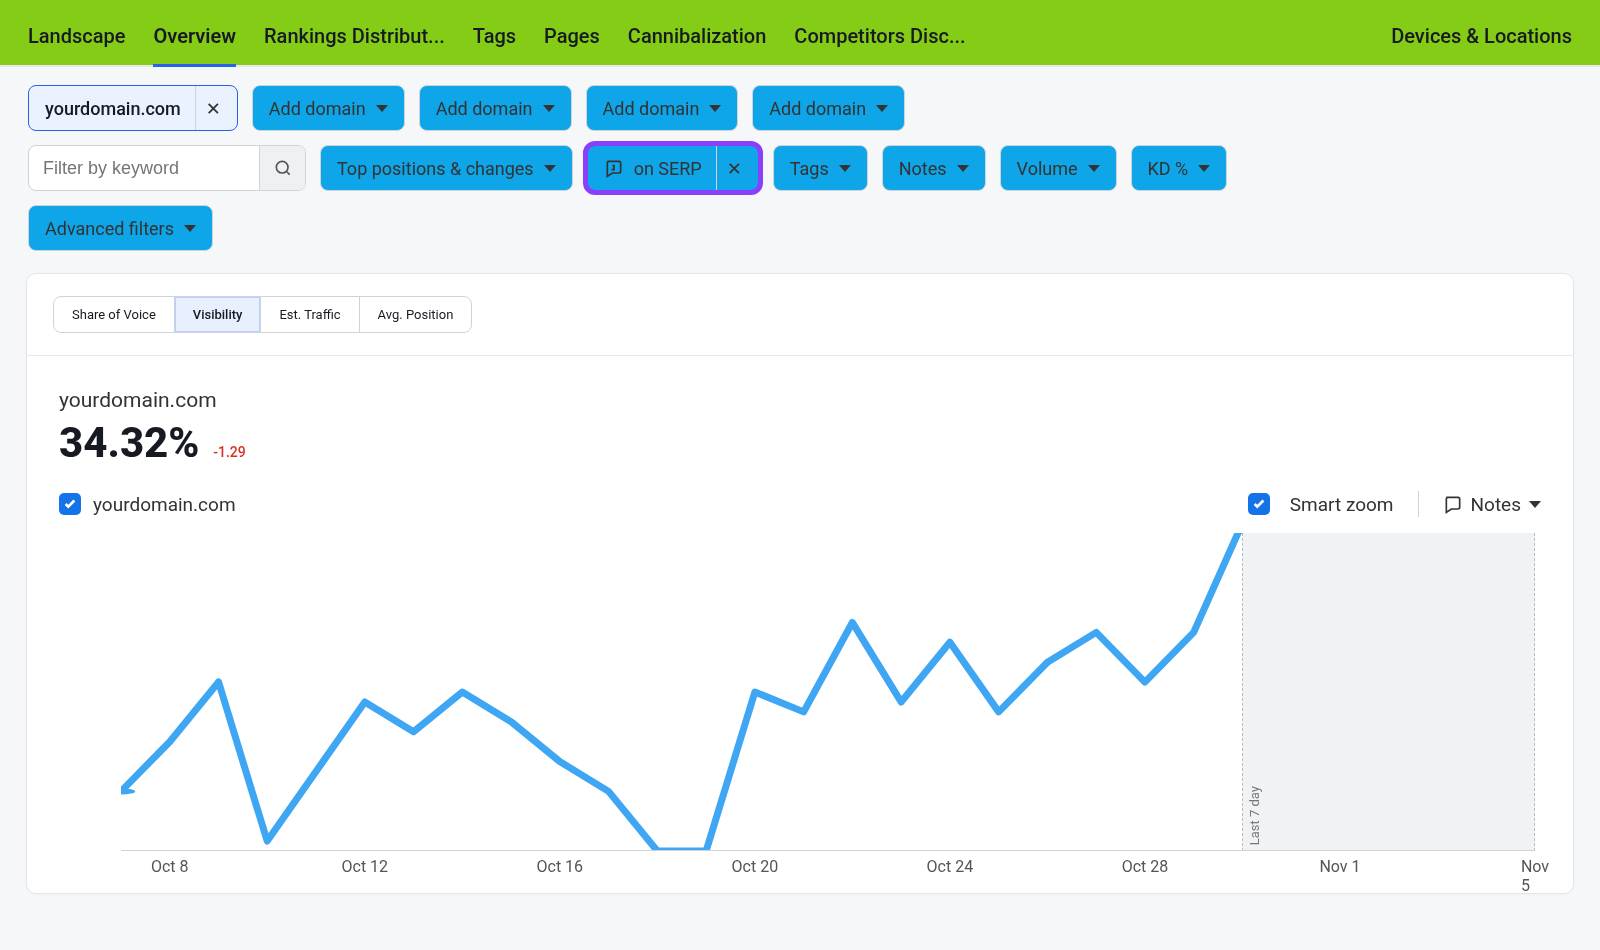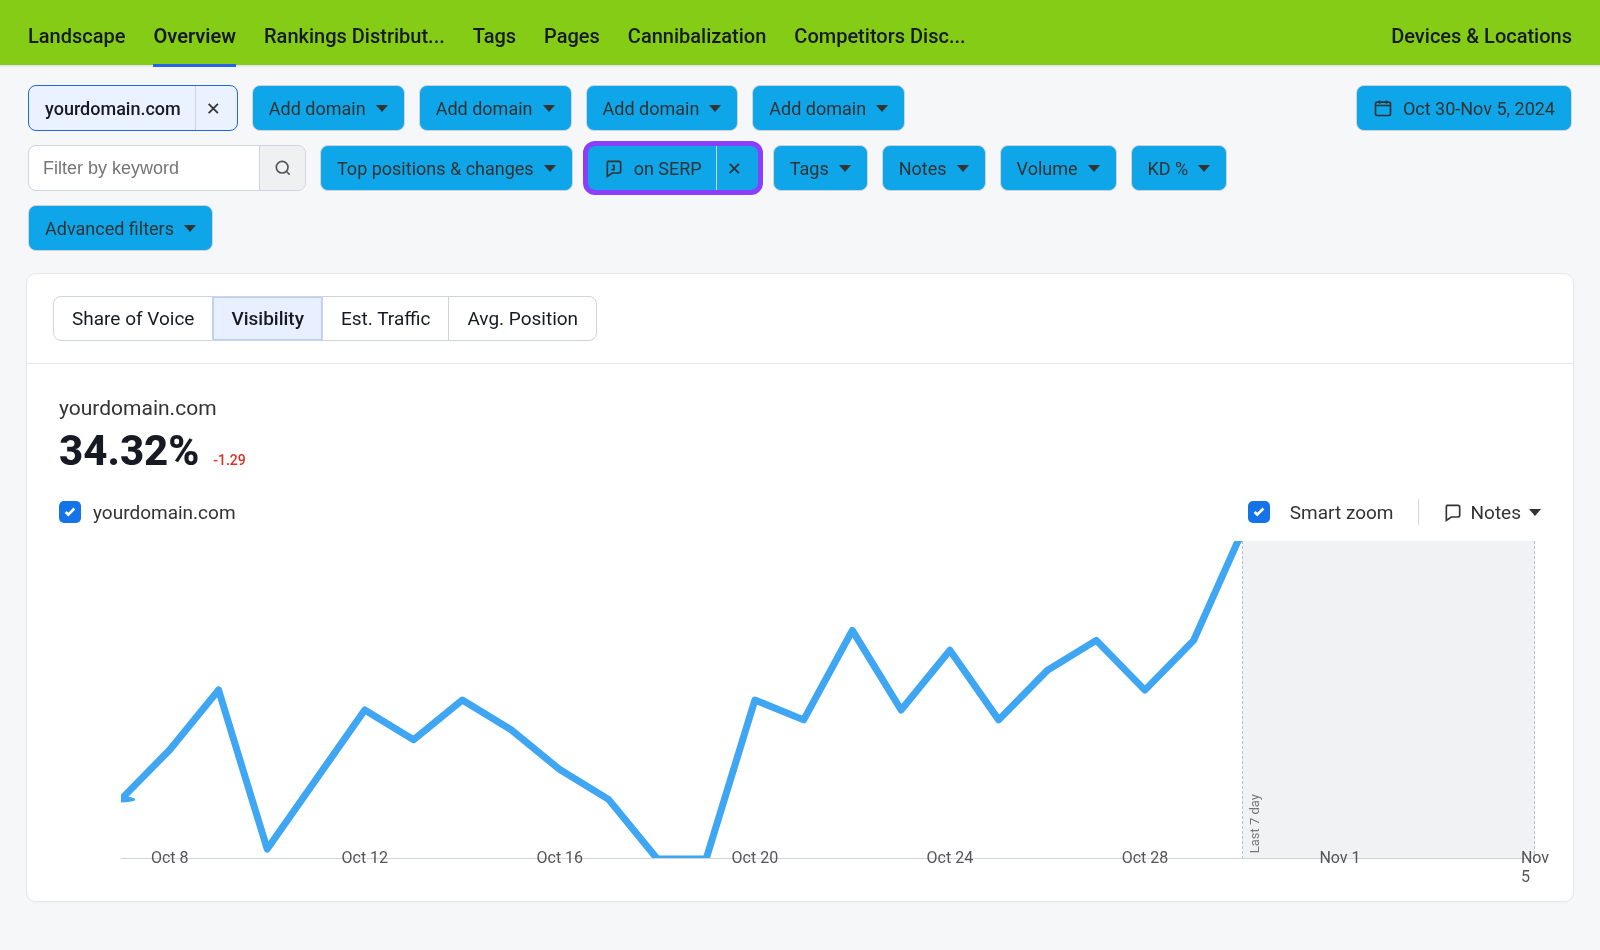--- a/index.html
+++ b/index.html
@@ -26,21 +26,21 @@
   
   .caret { width: 0; height: 0; border-left: 6px solid transparent; border-right: 6px solid transparent; border-top: 7px solid #333; display: inline-block; }
 
   
   .icon { width: 20px; height: 20px; display: inline-block; }
 
   
   .card { margin: 22px 26px 0 26px; background: #fff; border: 1px solid #e5e7eb; border-radius: 10px; box-shadow: 0 1px 2px rgba(0,0,0,0.03); overflow: hidden; }
   .segrow { padding: 22px 26px 0 26px; }
   .seg { display: inline-flex; border: 1px solid #cfd3da; border-radius: 8px; overflow: hidden; background: #fff; }
-  .seg .opt { padding: 10px 18px; font-size: 19px; border-right: 1px solid #cfd3da; cursor: pointer; color: #171a22; }
+  .seg .opt { padding: 10px 18px; font-size: 13px; border-right: 1px solid #cfd3da; cursor: pointer; color: #171a22; }
   .seg .opt:last-child { border-right: none; }
   .seg .opt.active { background: #e8f0ff; color: #171a22; font-weight: 500; box-shadow: inset 0 0 0 1px #b8d0ff; }
   .cardline { border-bottom: 1px solid #e5e7eb; margin-top: 22px; }
 
   .kpis { padding: 32px 32px 12px 32px; }
   .kdom { font-size: 21px; color: #333; margin-bottom: 6px; }
   .kval { font-size: 42px; font-weight: 800; display: inline-block; }
   .kdelta { font-size: 14px; color: #d93025; margin-left: 10px; font-weight: 500; }
 
   .legendrow { display: flex; align-items: center; padding: 12px 32px 8px 32px; gap: 12px; }
@@ -49,21 +49,21 @@
   .legendlbl { font-size: 19px; color: #333; }
   .chartctrls { margin-left: auto; display: flex; align-items: center; gap: 20px; }
   .vline { width: 1px; height: 26px; background: #cfd3da; margin: 0 4px; }
 
   
   .chartwrap { position: relative; height: 360px; margin: 8px 30px 0 22px; }
   .yaxis { position: absolute; left: 0; top: 0; bottom: 42px; width: 66px; }
   .ylab { position: absolute; right: 6px; transform: translateY(-50%); font-size: 16px; color: #555; }
   .plot { position: absolute; left: 72px; right: 8px; top: 0; bottom: 42px; }
   .plot svg { width: 100%; height: 100%; display: block; }
-  .xaxis { position: absolute; left: 72px; right: 8px; bottom: 17px; height: 42px; }
+  .xaxis { position: absolute; left: 72px; right: 8px; bottom: 0; height: 42px; }
   .xlab { position: absolute; top: 6px; transform: translateX(-50%); font-size: 16px; color: #555; }
   .shade { position: absolute; top: 0; bottom: 0; background: #f0f2f4; border-left: 1px dashed #b8bcc4; border-right: 1px dashed #b8bcc4; }
   .shlab { position: absolute; bottom: 6px; left: 4px; writing-mode: vertical-rl; transform: rotate(180deg); font-size: 13px; color: #777; }
   .gridline { position: absolute; left: 0; right: 0; border-top: 1px solid #cfd3da; }
 </style>
 </head>
 <body>
 
 <div class="page">
 
@@ -98,27 +98,20 @@
         <span>Add domain</span>
         <span class="caret"></span>
       </div>
       <div class="chip">
         <span>Add domain</span>
         <span class="caret"></span>
       </div>
 
       <span class="spacer"></span>
 
-      <div class="chip">
-        <svg class="icon" viewBox="0 0 24 24" fill="none" stroke="#333" stroke-width="2">
-            <rect x="3" y="5" width="18" height="16" rx="2"></rect>
-            <path d="M3 9h18M8 3v4M16 3v4"></path>
-          </svg>
-        <span>Oct 30-Nov 5, 2024</span>
-      </div>
     </div>
 
     <div class="frow">
       <div class="searchbox">
         <input type="text" placeholder="Filter by keyword" style="">
         <div class="sbtn">
           <svg class="icon" viewBox="0 0 24 24" fill="none" stroke="#555" stroke-width="2">
               <circle cx="11" cy="11" r="7"></circle>
               <path d="m20 20-3.5-3.5"></path>
             </svg>

